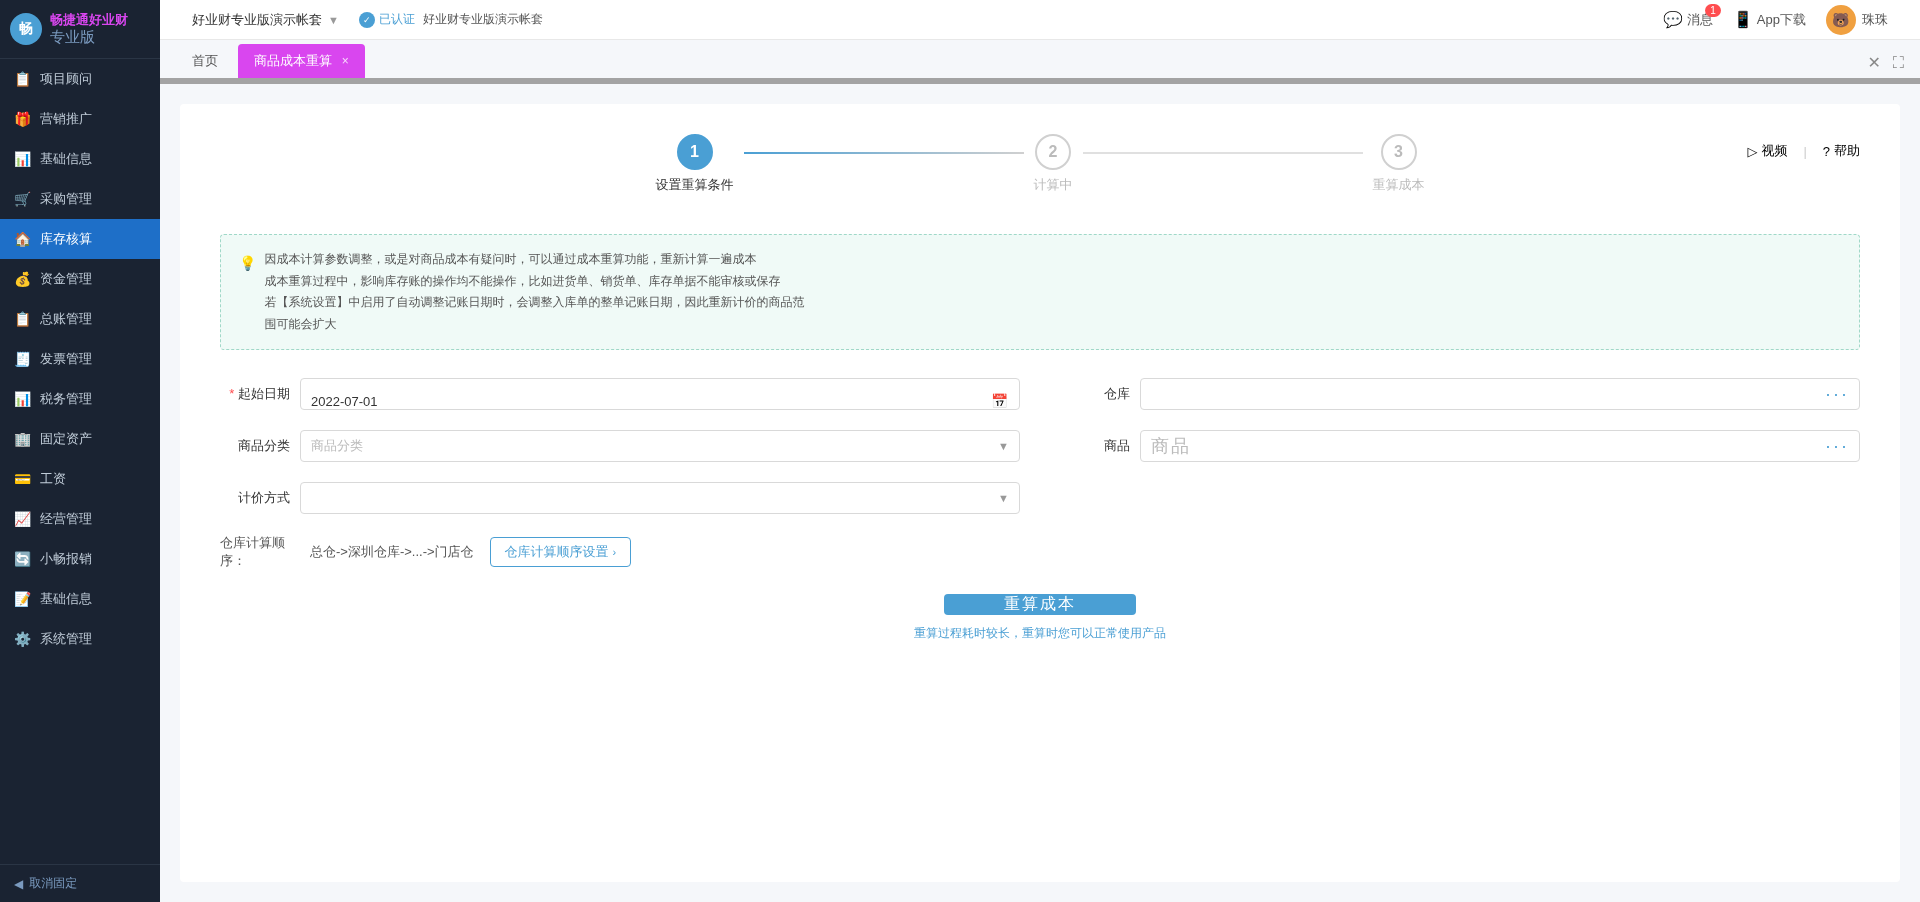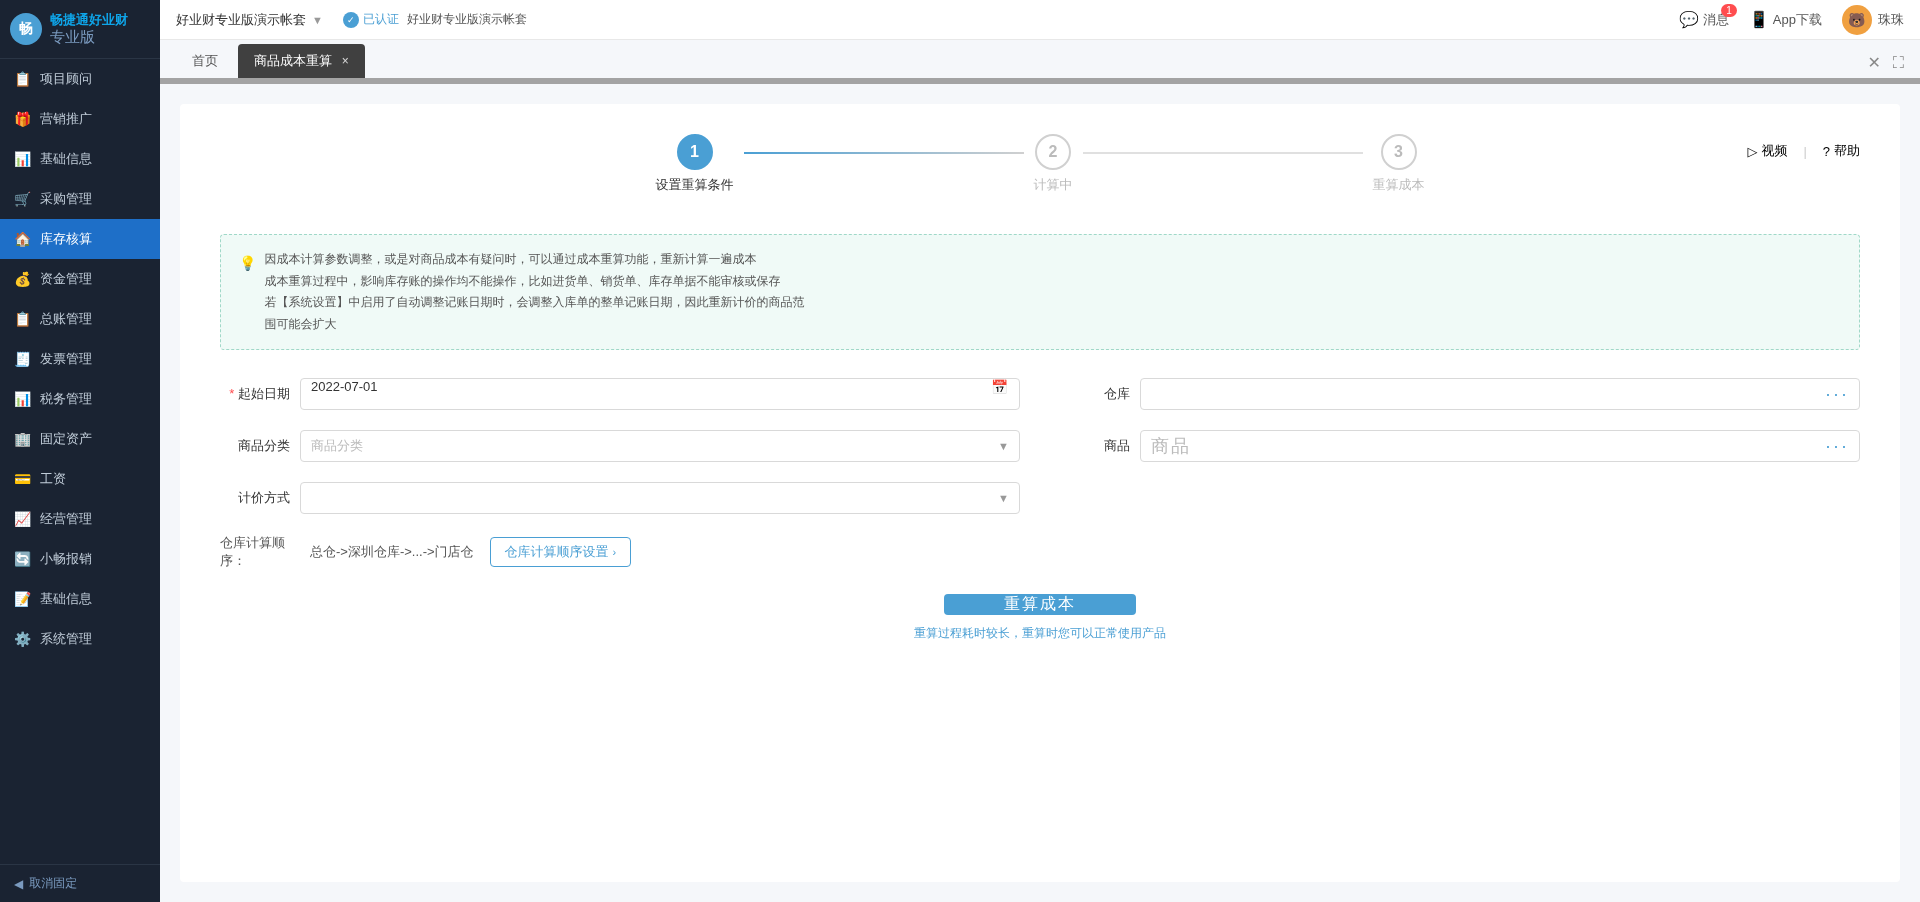--- a/index.html
+++ b/index.html
@@ -34,21 +34,21 @@
       font-size: 14px;
       font-weight: bold;
       margin-right: 8px;
       flex-shrink: 0;
     }
     .sidebar-logo-text {
       line-height: 1.2;
     }
     .sidebar-logo-title {
       font-size: 13px;
-      color: #0ea5e9;
+      color: #d946ef;
       font-weight: bold;
     }
     .sidebar-logo-sub {
       font-size: 15px;
       color: #7a9abf;
     }
     .sidebar-menu {
       flex: 1;
       overflow-y: auto;
     }
@@ -92,21 +92,21 @@
       flex-direction: column;
       overflow: hidden;
     }
 
     
     .topbar {
       height: 40px;
       background: #fff;
       display: flex;
       align-items: center;
-      padding: 0 16px;
+      padding: 0 32px;
       border-bottom: 1px solid #e8e8e8;
       flex-shrink: 0;
     }
     .topbar-account {
       display: flex;
       align-items: center;
       color: #333;
       font-size: 13px;
     }
     .topbar-account-select {
@@ -192,21 +192,21 @@
     }
     .tab {
       padding: 8px 16px;
       cursor: pointer;
       font-size: 13px;
       color: #555;
       border-radius: 4px 4px 0 0;
       margin-right: 4px;
     }
     .tab.active {
-      background: #404040;
+      background: #d946ef;
       color: #fff;
     }
     .tab-close {
       margin-left: 6px;
       color: rgba(255,255,255,0.8);
       font-size: 12px;
       cursor: pointer;
     }
     .tabbar-controls {
       position: absolute;
@@ -620,21 +620,21 @@
           <div>若【系统设置】中启用了自动调整记账日期时，会调整入库单的整单记账日期，因此重新计价的商品范</div>
           <div>围可能会扩大</div>
         </div>
       </div>
 
       <div class="form-row">
         <div class="form-field">
           <div class="form-label required">
             <span>起始日期</span>
           </div>
-          <div class="form-input" style="display:flex;align-items:flex-start;">
+          <div class="form-input" style="display:flex;align-items:flex-end;">
             <span class="form-input-text">2022-07-01</span>
             <span class="form-input-icon">📅</span>
           </div>
         </div>
         <div class="form-field">
           <div class="form-label">
             <span>仓库</span>
           </div>
           <div class="form-dots">
             <span>···</span>

